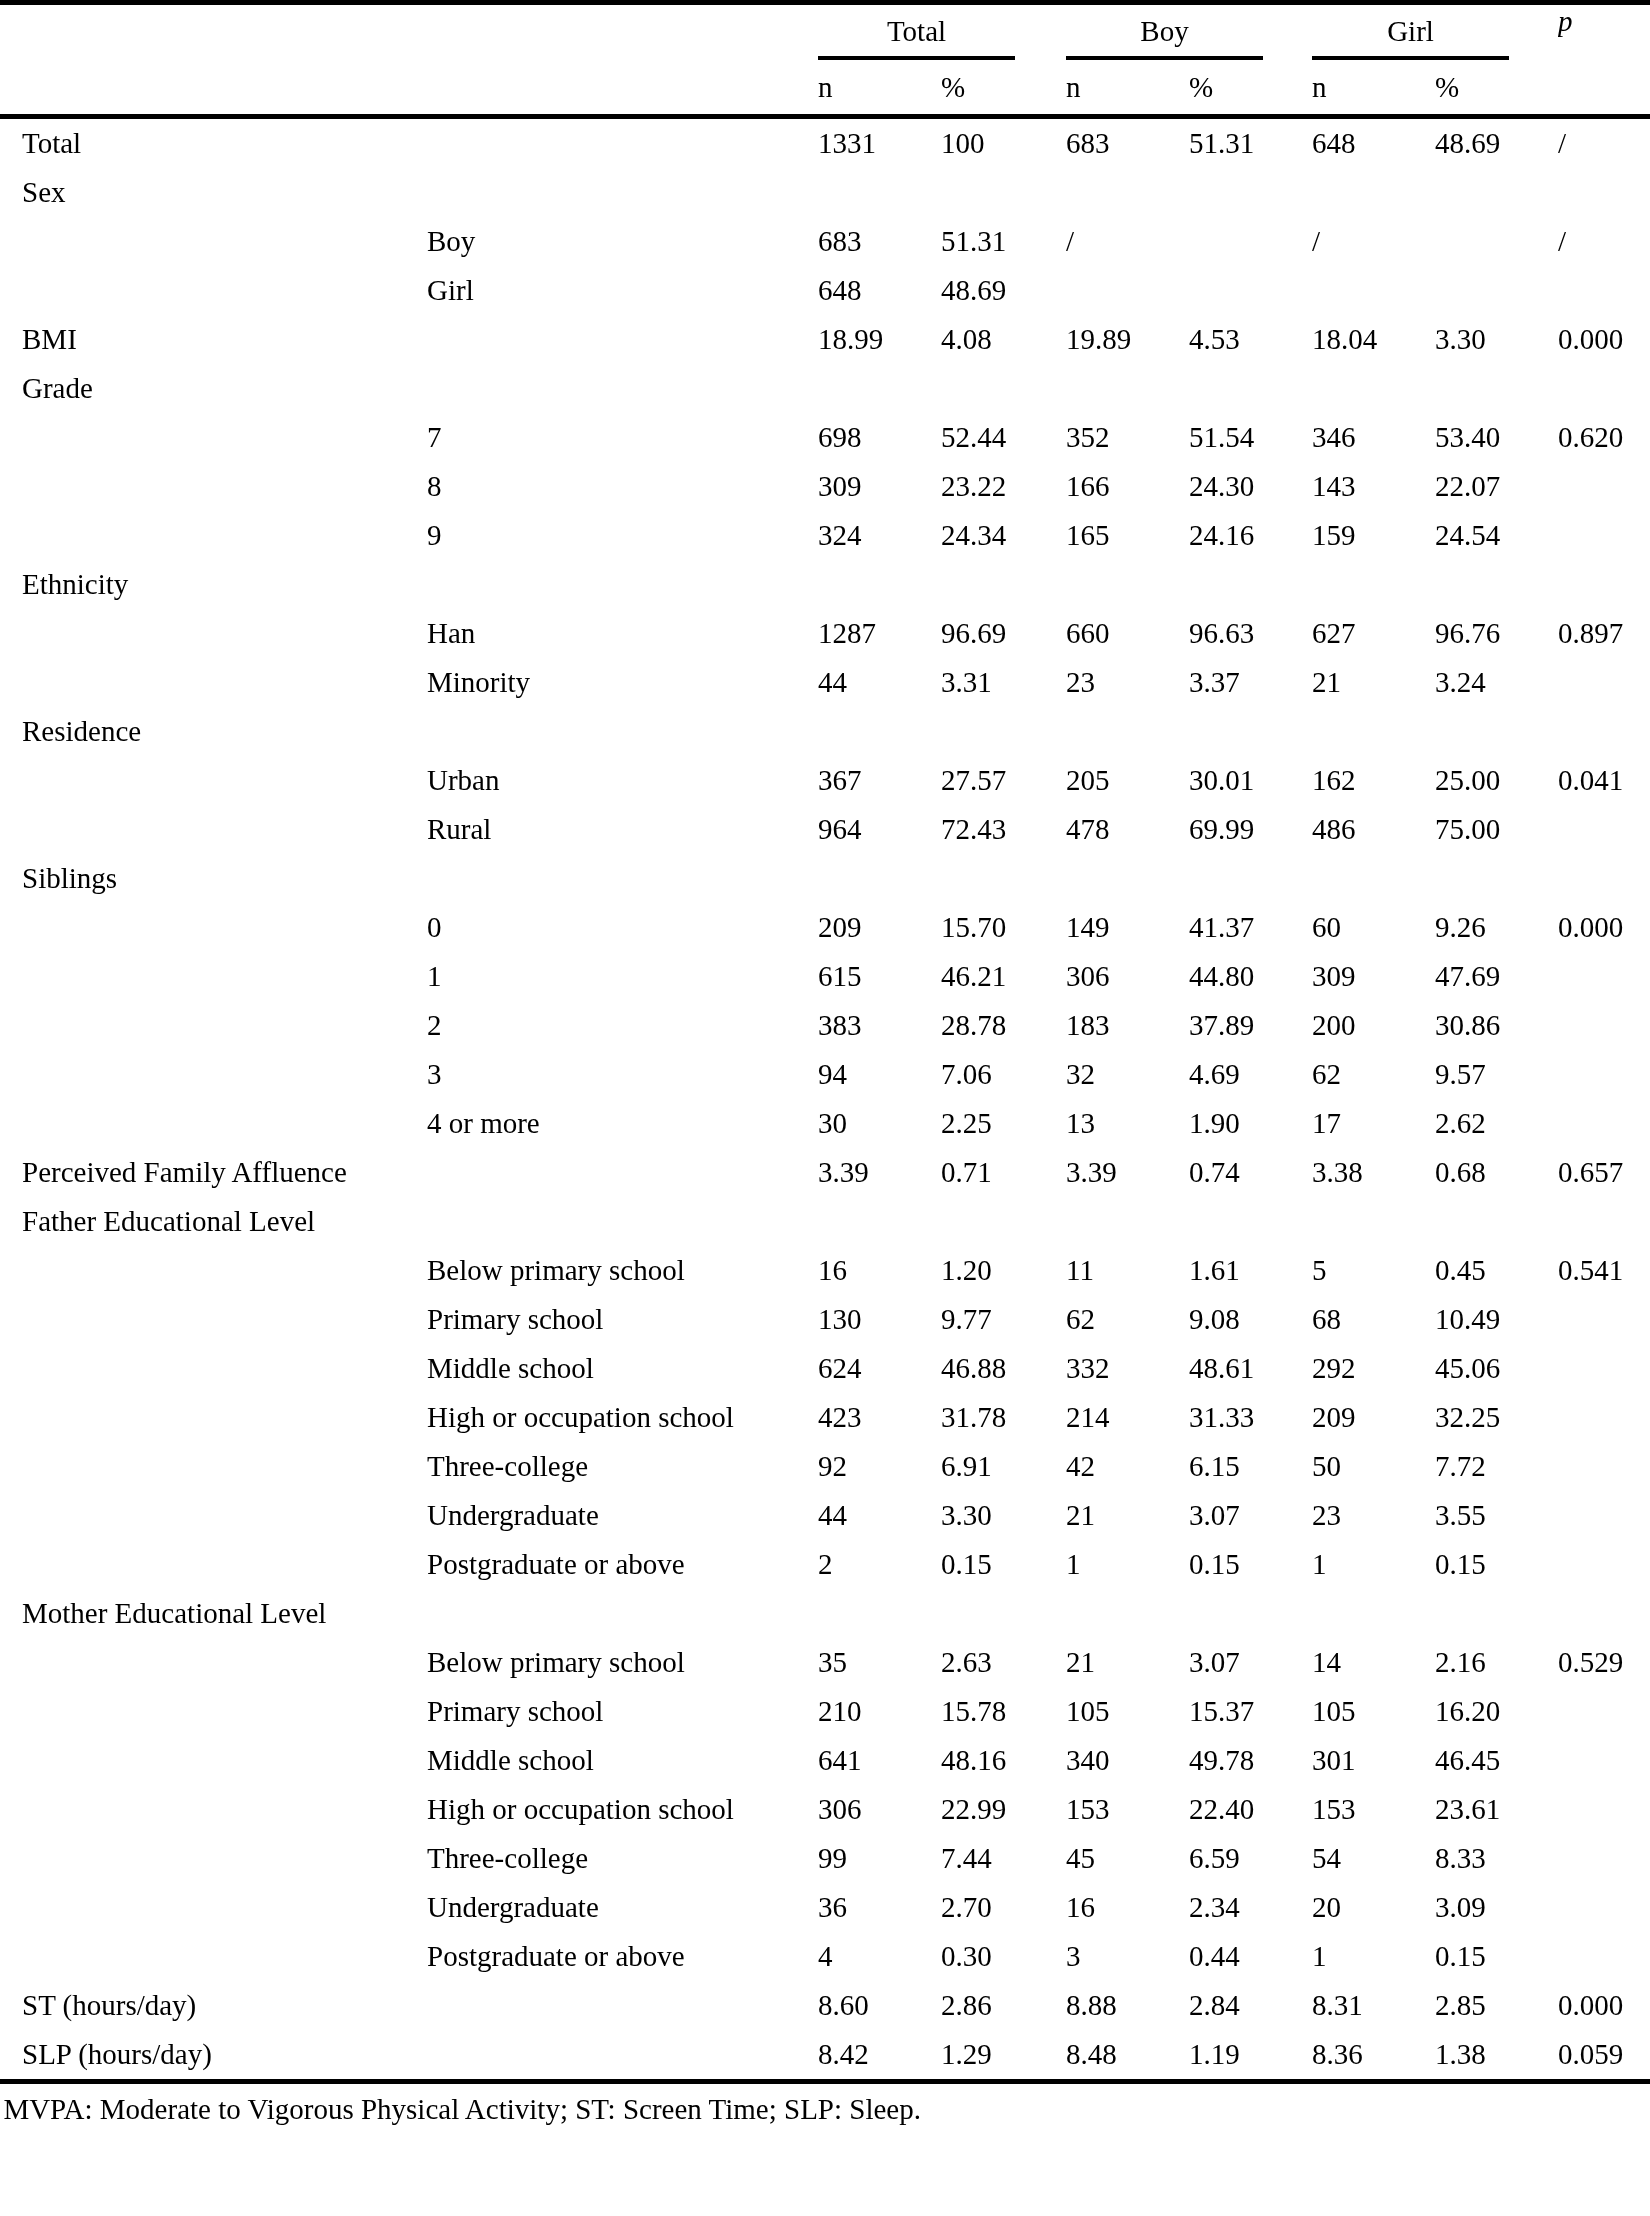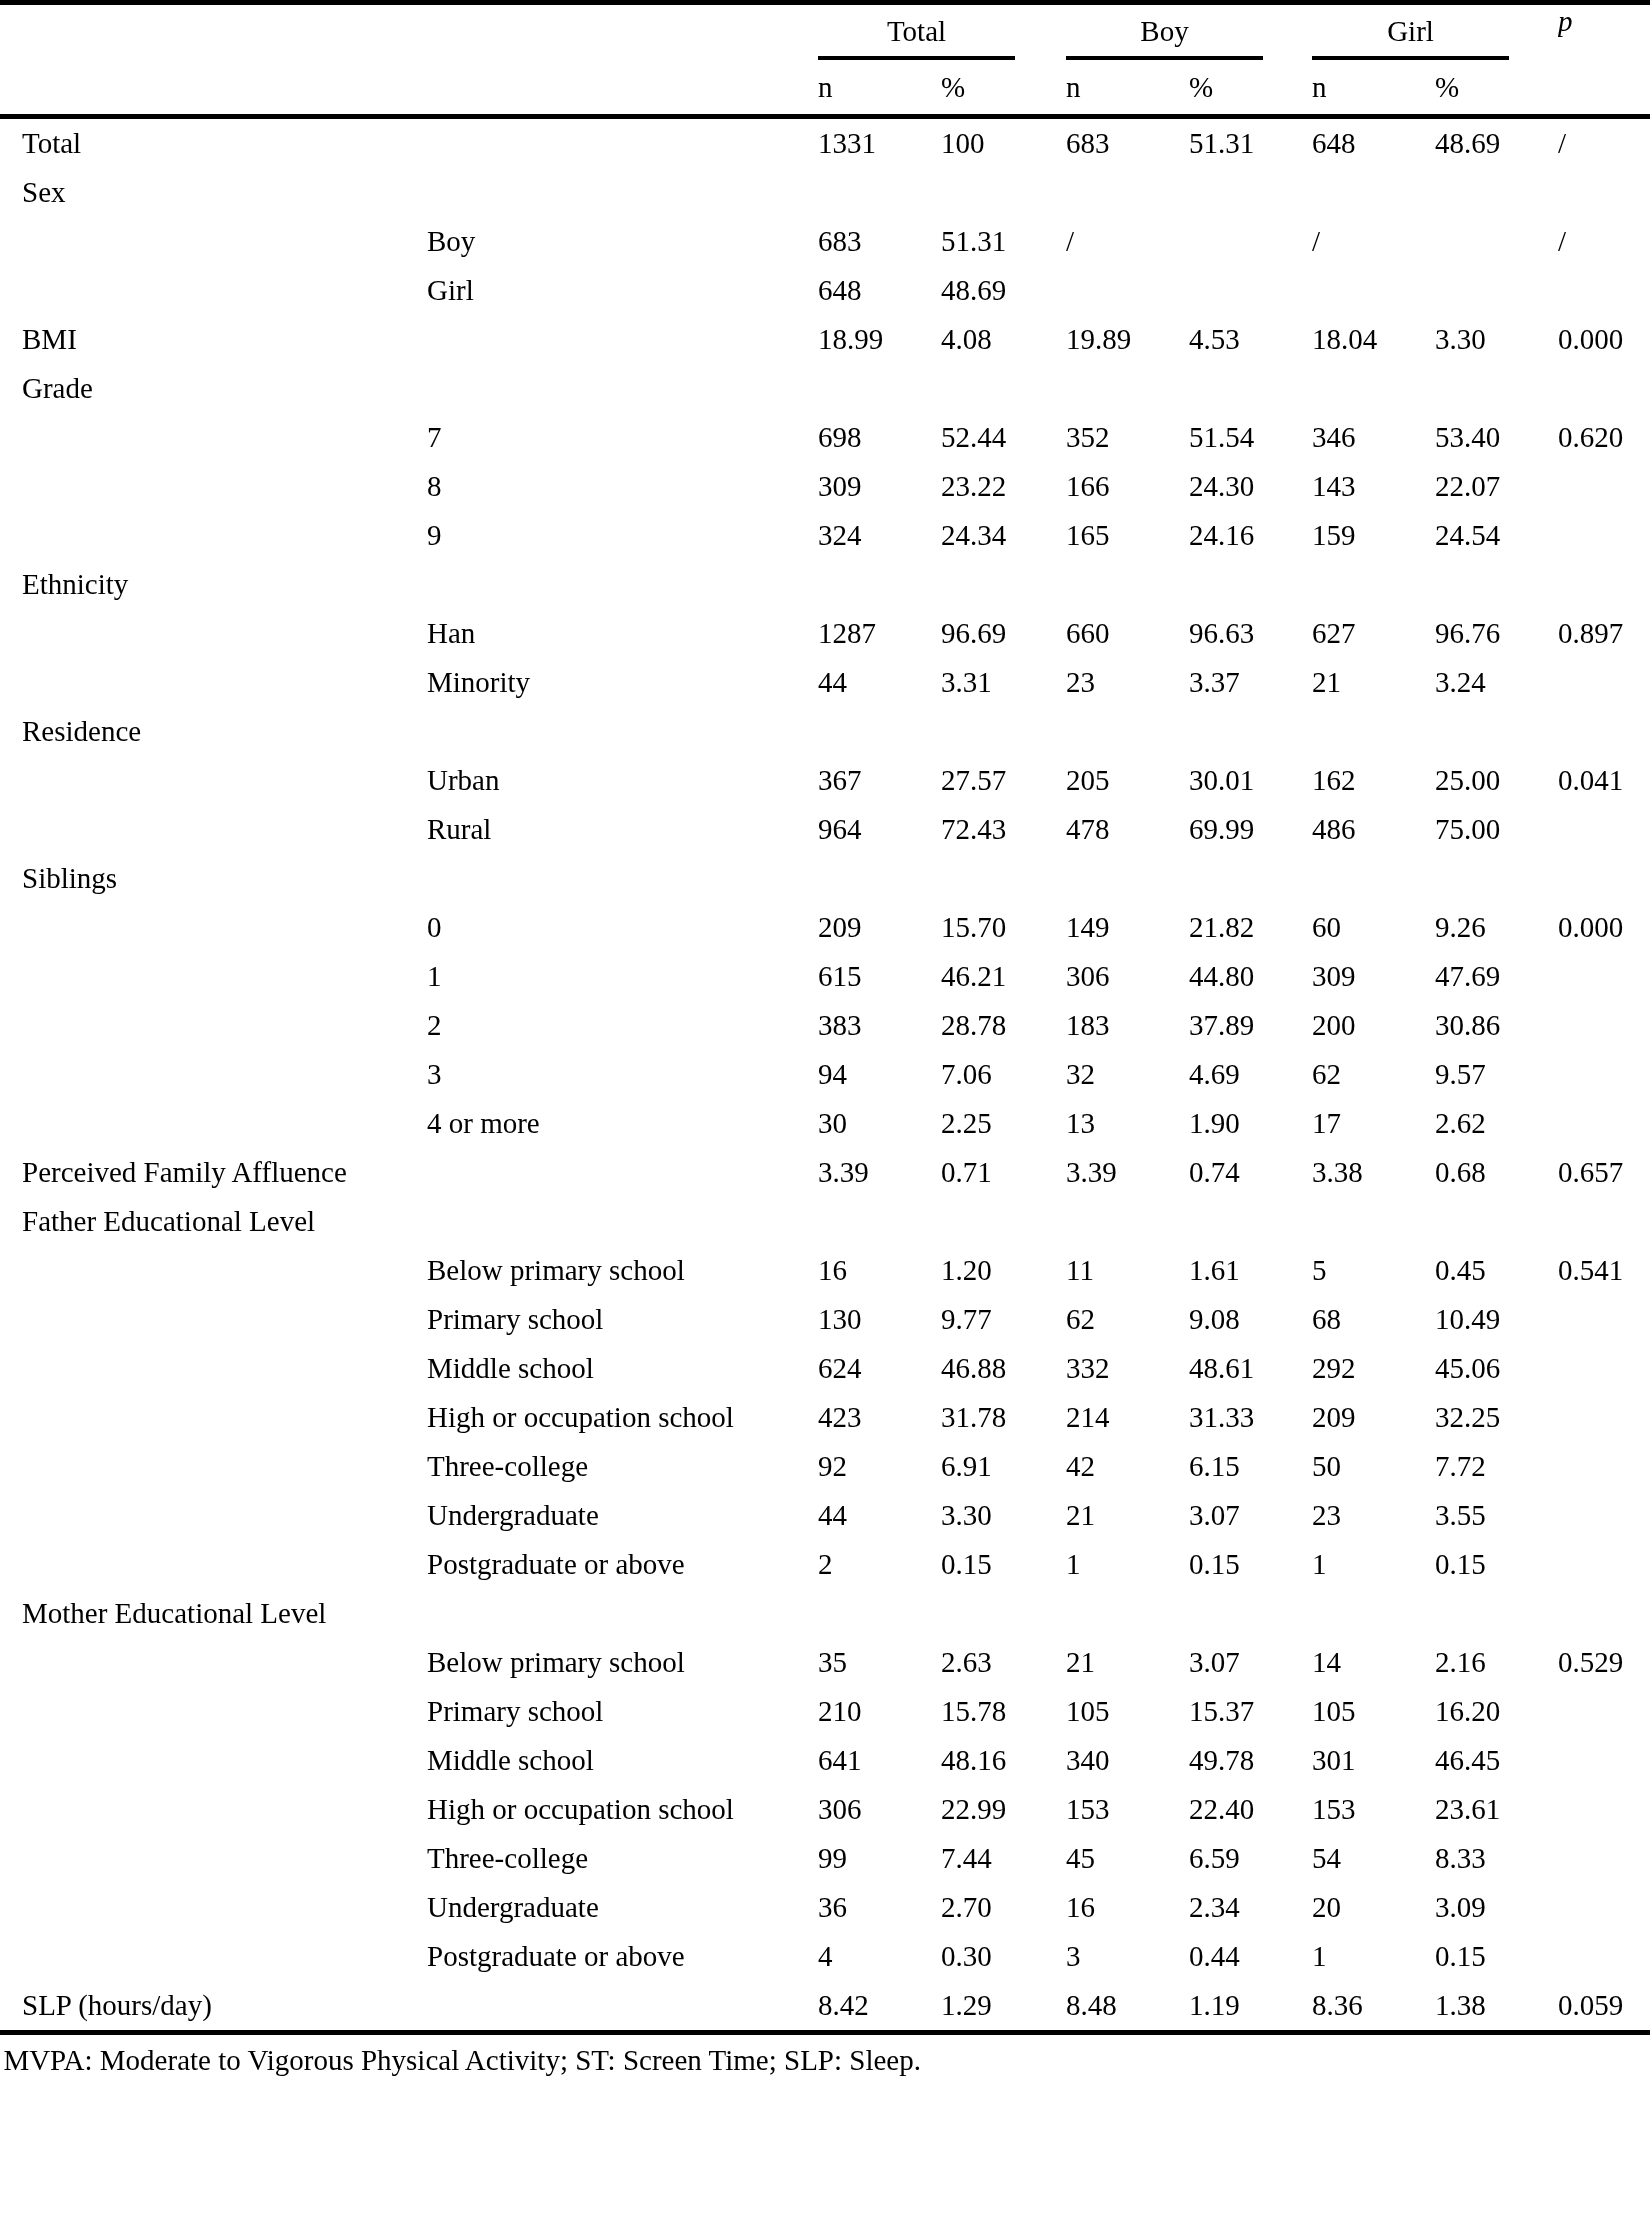--- a/index.html
+++ b/index.html
@@ -260,21 +260,21 @@
           <td></td>
           <td></td>
           <td></td>
           <td></td>
         </tr>
         <tr>
           <td class="lbl indent-1">0</td>
           <td>209</td>
           <td>15.70</td>
           <td>149</td>
-          <td>21.82</td>
+          <td>41.37</td>
           <td>60</td>
           <td>9.26</td>
           <td>0.000</td>
         </tr>
         <tr>
           <td class="lbl indent-1">1</td>
           <td>615</td>
           <td>46.21</td>
           <td>306</td>
           <td>44.80</td>
@@ -476,20 +476,30 @@
           <td class="lbl indent-1">Postgraduate or above</td>
           <td>4</td>
           <td>0.30</td>
           <td>3</td>
           <td>0.44</td>
           <td>1</td>
           <td>0.15</td>
           <td></td>
         </tr>
         <tr>
+          <td class="lbl indent-0">ST (hours/day)</td>
+          <td>8.60</td>
+          <td>2.86</td>
+          <td>8.88</td>
+          <td>2.84</td>
+          <td>8.31</td>
+          <td>2.85</td>
+          <td>0.000</td>
+        </tr>
+        <tr>
           <td class="lbl indent-0">SLP (hours/day)</td>
           <td>8.42</td>
           <td>1.29</td>
           <td>8.48</td>
           <td>1.19</td>
           <td>8.36</td>
           <td>1.38</td>
           <td>0.059</td>
         </tr>
       </tbody>

